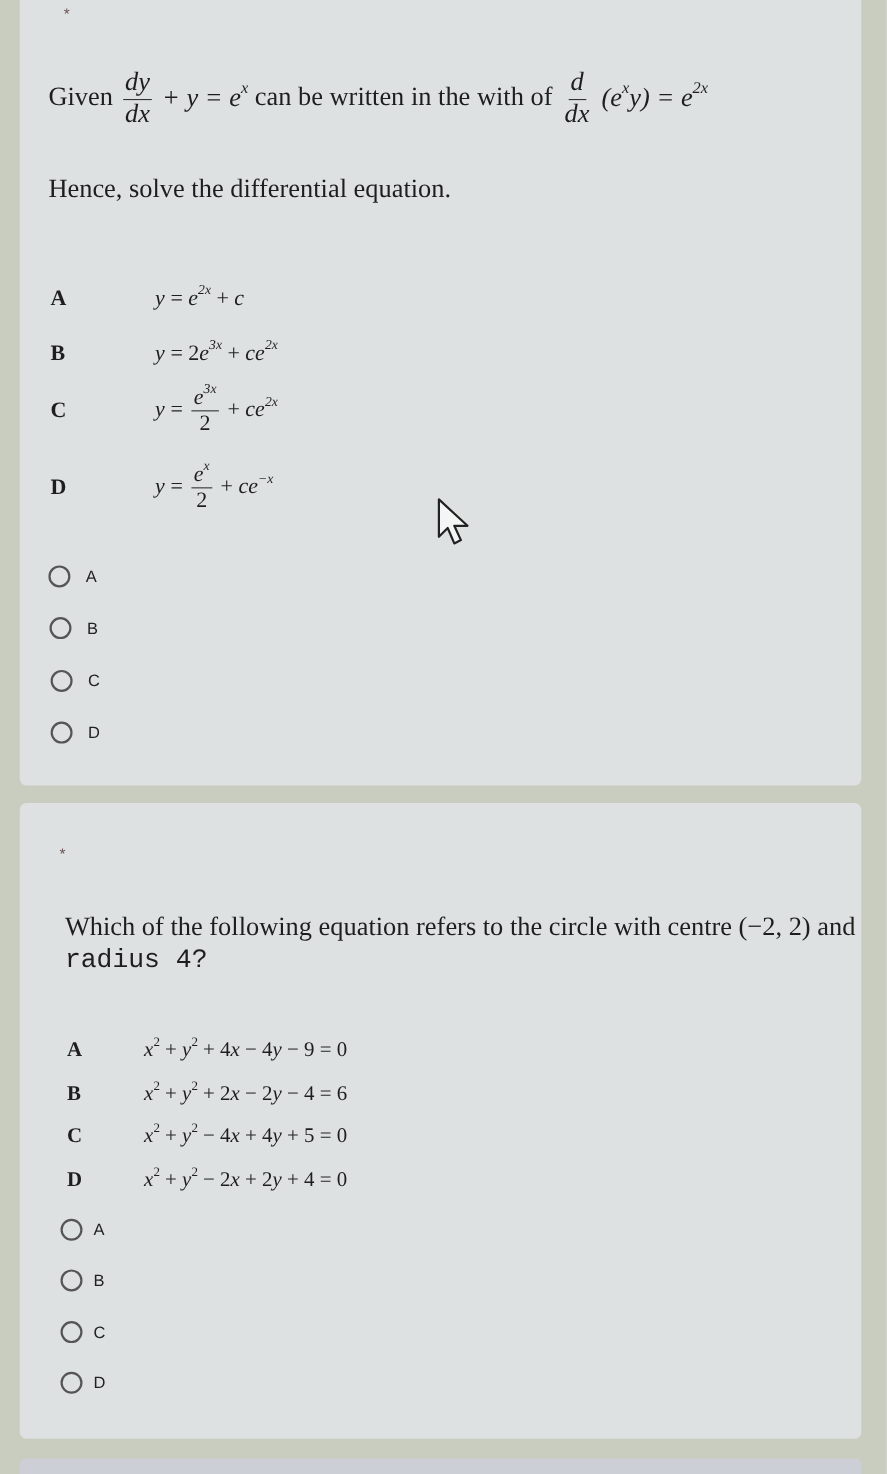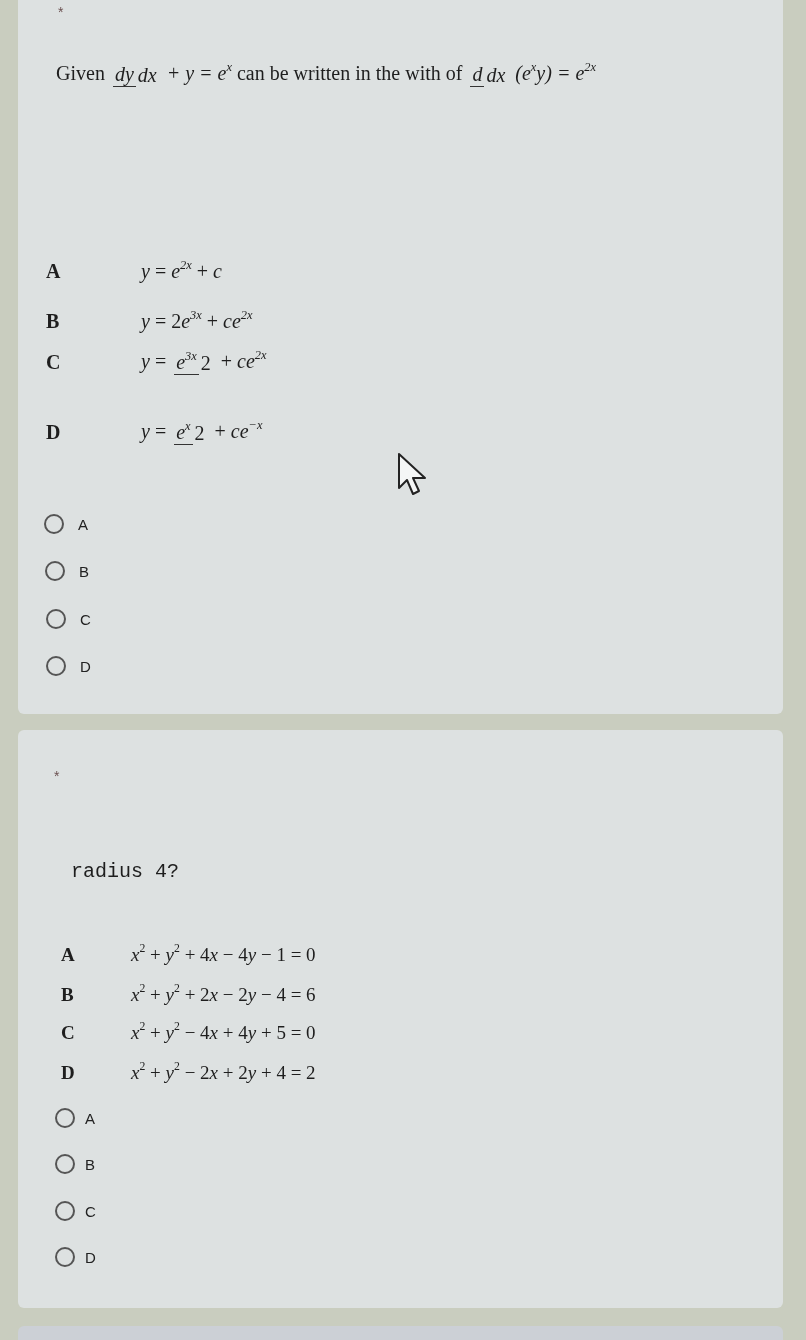--- a/index.html
+++ b/index.html
@@ -14,25 +14,25 @@
     position:absolute; left:18px; width:765px;
     background:#dde1e1;
     border-radius:6px;
   }
   #card1 { top:-8px; height:722px; }
   #card2 { top:730px; height:578px; }
   #card3 { top:1326px; height:40px; background:#ccd0d6; }
   .req { position:absolute; color:#6b5050; font-size:14px; font-family:"Liberation Sans", sans-serif; }
   .math { font-family:"Liberation Serif", serif; font-style:italic; }
   .upright { font-style:normal; }
-  .frac { display:inline-flex; flex-direction:row; align-items:center; vertical-align:middle; margin:0 3px; }
+  .frac { display:inline-flex; flex-direction:column; align-items:center; vertical-align:middle; margin:0 3px; }
   .frac .num { border-bottom:1px solid #333; padding:0 2px; line-height:1.15; }
   .frac .den { padding:0 2px; line-height:1.15; }
   sup { font-size:62%; vertical-align:0.75em; line-height:0; }
-  .prompt { position:absolute; font-size:20px; white-space:nowrap;margin-left:12px; }
+  .prompt { position:absolute; font-size:24px; white-space:nowrap; }
   .opt-row { position:absolute; font-size:20px; display:flex; align-items:center; }
   .opt-letter { font-weight:bold; width:95px; display:inline-block; }
   .radio-row { position:absolute; display:flex; align-items:center; cursor:pointer; }
   .radio {
     width:20px; height:20px; border:2px solid #555; border-radius:50%;
     box-sizing:border-box; background:transparent;
   }
   .radio-label { font-family:"Liberation Sans", sans-serif; font-size:15px; margin-left:14px; color:#222; }
   .cursor { position:absolute; left:395px; top:452px; width:34px; height:46px; }
 </style>
@@ -50,20 +50,21 @@
     </span>
     <span class="math"><span>+ y = e</span><sup>x</sup></span>
     <span>can be written in the with of</span>
     <span class="math frac">
       <span class="num">d</span>
       <span class="den">dx</span>
     </span>
     <span class="math"><span>(e</span><sup>x</sup><span>y) = e</span><sup>2x</sup></span>
   </div>
 
+  <div class="prompt" style="left:26px;top:167px;">Hence, solve the differential equation.</div>
 
   <div class="opt-row" style="left:28px;top:268px;">
     <span class="opt-letter">A</span>
     <span class="math">y <span class="upright">=</span> e<sup>2x</sup> <span class="upright">+</span> c</span>
   </div>
   <div class="opt-row" style="left:28px;top:318px;">
     <span class="opt-letter">B</span>
     <span class="math">y <span class="upright">= 2</span>e<sup>3x</sup> <span class="upright">+</span> ce<sup>2x</sup></span>
   </div>
   <div class="opt-row" style="left:28px;top:358px;">
@@ -99,37 +100,38 @@
   </div>
   <div class="radio-row" style="left:28px;top:664px;">
     <span class="radio"></span>
     <span class="radio-label">D</span>
   </div>
 </div>
 
 <div class="card" id="card2">
   <span class="req" style="left:36px;top:38px;">*</span>
 
+  <div class="prompt" style="left:41px;top:100px;">Which of the following equation refers to the circle with centre (−2, 2) and</div>
   <div class="prompt" style="left:41px;top:130px;font-family:Liberation Mono, monospace;">radius 4?</div>
 
   <div class="opt-row" style="left:43px;top:214px;font-size:19px;">
     <span class="opt-letter" style="width:70px;">A</span>
-    <span class="math">x<sup class="upright">2</sup> <span class="upright">+</span> y<sup class="upright">2</sup> <span class="upright">+ 4</span>x <span class="upright">− 4</span>y <span class="upright">− 1 = 0</span></span>
+    <span class="math">x<sup class="upright">2</sup> <span class="upright">+</span> y<sup class="upright">2</sup> <span class="upright">+ 4</span>x <span class="upright">− 4</span>y <span class="upright">− 9 = 0</span></span>
   </div>
   <div class="opt-row" style="left:43px;top:254px;font-size:19px;">
     <span class="opt-letter" style="width:70px;">B</span>
     <span class="math">x<sup class="upright">2</sup> <span class="upright">+</span> y<sup class="upright">2</sup> <span class="upright">+ 2</span>x <span class="upright">− 2</span>y <span class="upright">− 4 = 6</span></span>
   </div>
   <div class="opt-row" style="left:43px;top:292px;font-size:19px;">
     <span class="opt-letter" style="width:70px;">C</span>
     <span class="math">x<sup class="upright">2</sup> <span class="upright">+</span> y<sup class="upright">2</sup> <span class="upright">− 4</span>x <span class="upright">+ 4</span>y <span class="upright">+ 5 = 0</span></span>
   </div>
   <div class="opt-row" style="left:43px;top:332px;font-size:19px;">
     <span class="opt-letter" style="width:70px;">D</span>
-    <span class="math">x<sup class="upright">2</sup> <span class="upright">+</span> y<sup class="upright">2</sup> <span class="upright">− 2</span>x <span class="upright">+ 2</span>y <span class="upright">+ 4 = 2</span></span>
+    <span class="math">x<sup class="upright">2</sup> <span class="upright">+</span> y<sup class="upright">2</sup> <span class="upright">− 2</span>x <span class="upright">+ 2</span>y <span class="upright">+ 4 = 0</span></span>
   </div>
 
   <div class="radio-row" style="left:37px;top:378px;">
     <span class="radio"></span>
     <span class="radio-label" style="margin-left:10px;">A</span>
   </div>
   <div class="radio-row" style="left:37px;top:424px;">
     <span class="radio"></span>
     <span class="radio-label" style="margin-left:10px;">B</span>
   </div>

